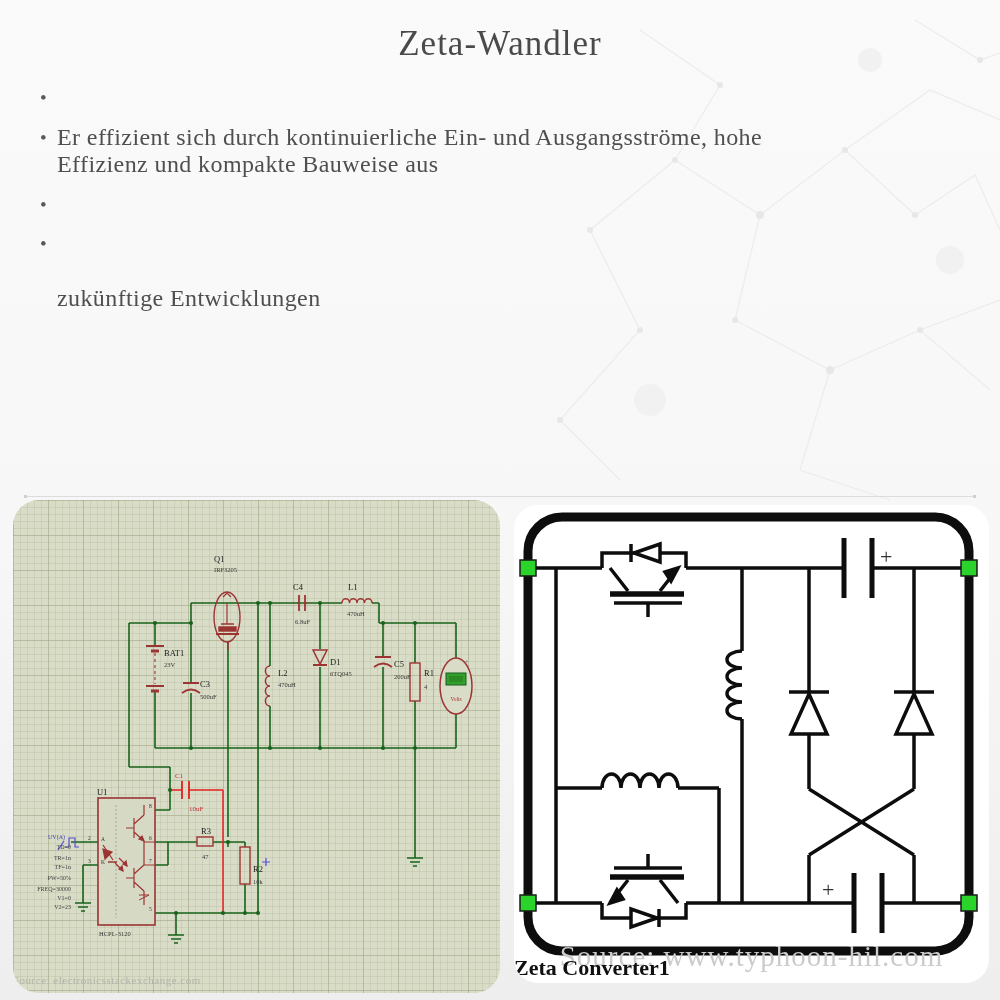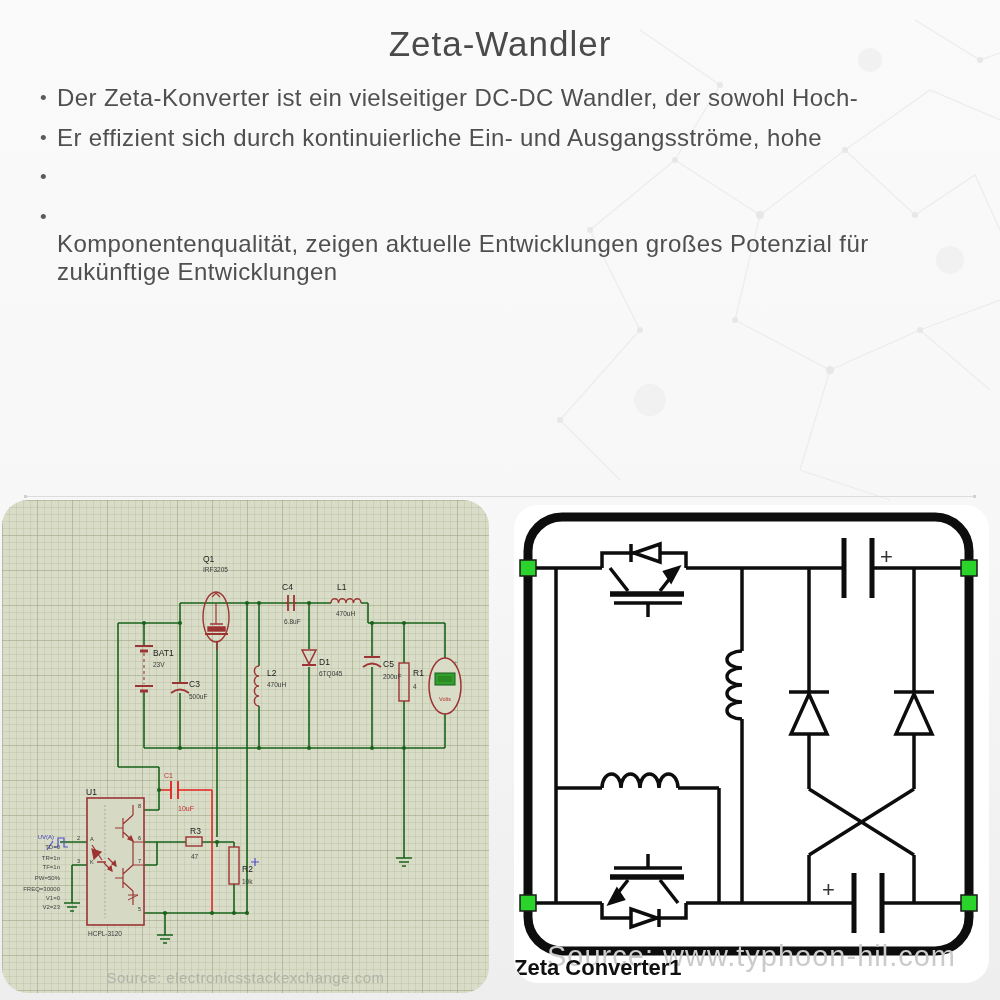--- a/index.html
+++ b/index.html
@@ -1,50 +1,50 @@
 <!DOCTYPE html>
 <html><head>
 <meta charset="utf-8">
 <style>
   html,body{margin:0;padding:0;}
   .stage{
     position:relative;width:1000px;height:1000px;overflow:hidden;
     background:linear-gradient(180deg,#fafafa 0%,#f7f7f7 55%,#eeeeee 100%);
-    font-family:Liberation Sans, sans-serif;
+    font-family:Liberation Serif, serif;
   }
   .bg-net{position:absolute;inset:0;z-index:0;}
   .slide-title{
     position:absolute;top:24px;left:0;width:1000px;text-align:center;
     font-size:35px;font-weight:500;color:#4a4a4a;letter-spacing:1px;z-index:2;
   }
   .bullets{position:absolute;top:84px;left:40px;width:935px;z-index:2;}
   .bullet{
     position:relative;padding-left:17px;margin-bottom:12px;
     font-size:24px;line-height:27.5px;color:#4f4f4f;letter-spacing:0.4px;
   }
   .bullet .dot{position:absolute;left:0;top:0;font-size:19px;color:#5a5a5a;}
   .divider{position:absolute;top:496px;left:24px;width:952px;height:1px;background:#dcdcdc;z-index:1;}
   .divider .tick{position:absolute;top:-1px;width:3px;height:3px;background:#cfcfcf;}
   .divider .tick.l{left:0;} .divider .tick.r{right:0;}
 
   .proteus-panel{
-    position:absolute;left:2px;top:500px;width:487px;height:493px;border-radius:26px;
+    position:absolute;left:13px;top:500px;width:487px;height:493px;border-radius:26px;
     background-color:#d9dcc7;
     background-image:
       linear-gradient(rgba(150,156,122,0.38) 1px,transparent 1px),
       linear-gradient(90deg,rgba(150,156,122,0.38) 1px,transparent 1px),
       linear-gradient(rgba(160,166,134,0.22) 1px,transparent 1px),
       linear-gradient(90deg,rgba(160,166,134,0.22) 1px,transparent 1px);
     background-size:35px 35px,35px 35px,7px 7px,7px 7px;
     z-index:3;overflow:hidden;
   }
   .proteus-panel svg{position:absolute;left:0;top:0;}
   .proteus-watermark{
-    position:absolute;bottom:7px;left:0;width:100%;text-align:center;
-    font-size:15px;color:#b2b2a8;letter-spacing:0.5px;
+    position:absolute;bottom:7px;left:0;width:100%;text-align:left;
+    font-size:11px;color:#b2b2a8;letter-spacing:0.5px;
   }
   .typhoon-panel{
     position:absolute;left:514px;top:505px;width:475px;height:478px;border-radius:24px;
     background:#ffffff;z-index:3;overflow:hidden;
   }
   .typhoon-panel svg{position:absolute;left:0;top:0;}
   .typhoon-watermark{
     position:absolute;bottom:10px;left:0;width:100%;text-align:center;
     font-size:29px;color:#cbcbcb;letter-spacing:1px;white-space:nowrap;
   }
@@ -87,34 +87,35 @@
         <circle cx="950" cy="260" r="14"></circle>
       <circle cx="870" cy="60" r="12"></circle>
     </g>
   </svg>
 
   <div class="slide-title">Zeta-Wandler</div>
 
   <div class="bullets">
     <div class="bullet">
       <span class="dot">•</span>
-      <span>Der Zeta-Konverter ist ein vielseitiger DC-DC Wandler, der sowohl Hoch-</span><br>
+      <br>
     </div>
     <div class="bullet">
       <span class="dot">•</span>
       <span>Er effizient sich durch kontinuierliche Ein- und Ausgangsströme, hohe</span><br>
+      <span>Effizienz und kompakte Bauweise aus</span>
     </div>
     <div class="bullet">
       <span class="dot">•</span>
       <br>
     </div>
     <div class="bullet">
       <span class="dot">•</span>
       <br>
-      <span>Komponentenqualität, zeigen aktuelle Entwicklungen großes Potenzial für</span><br>
+      <br>
       <span>zukünftige Entwicklungen</span>
     </div>
   </div>
 
   <div class="divider">
     <span class="tick l"></span>
       <span class="tick r"></span>
   </div>
 
   <div class="proteus-panel">

